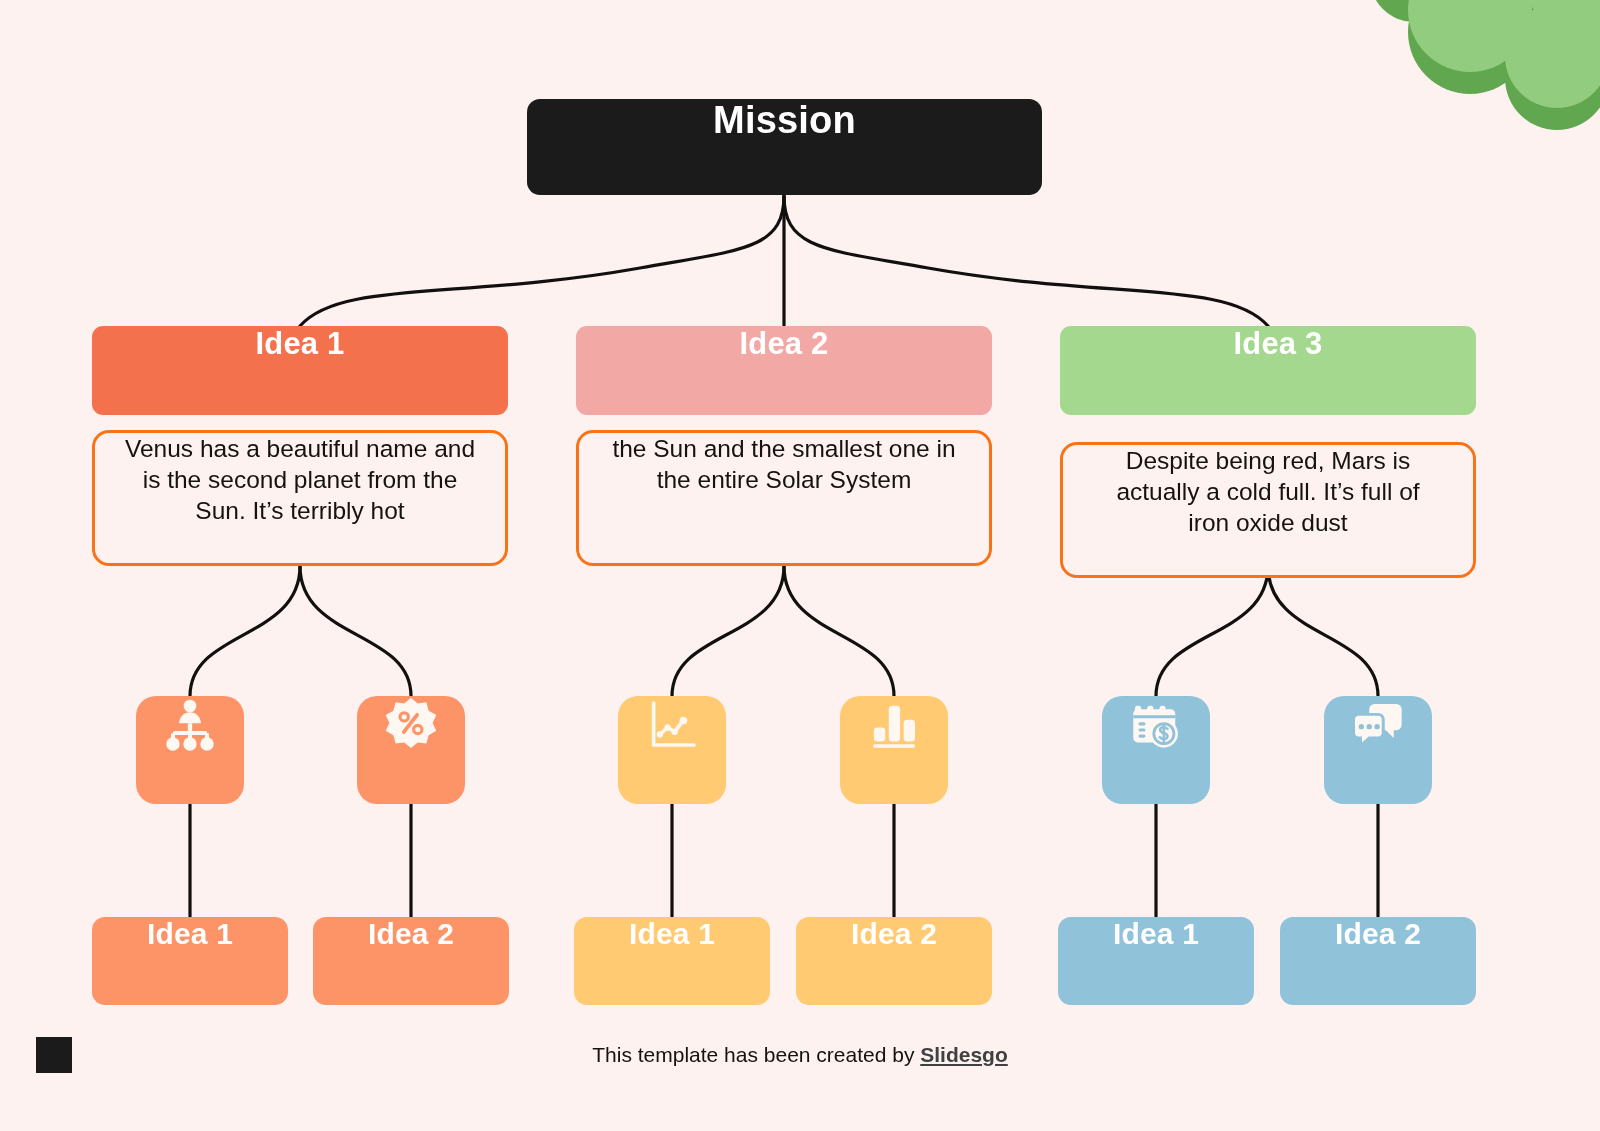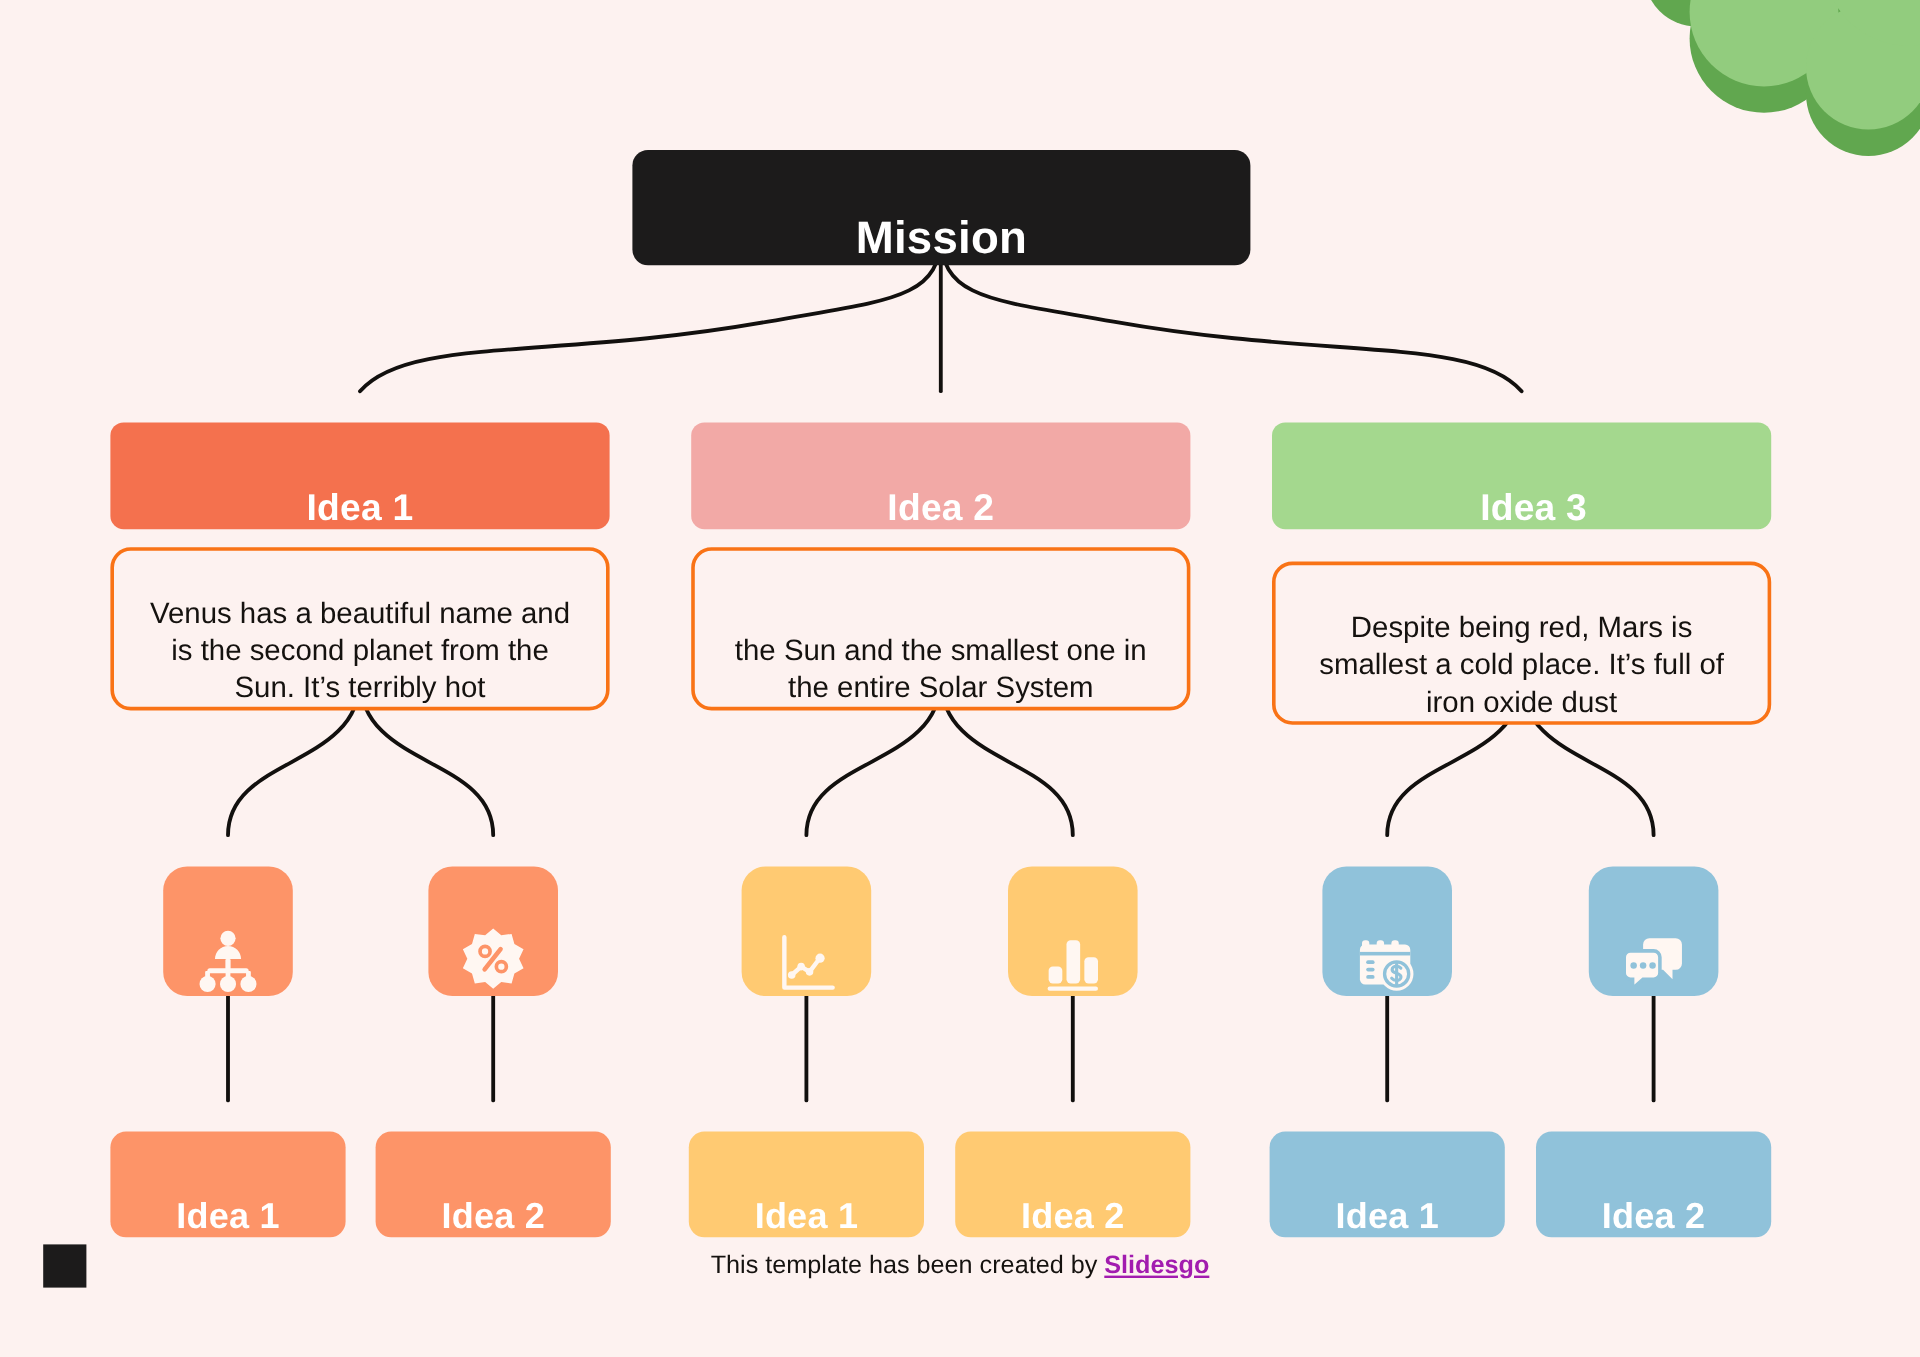--- a/index.html
+++ b/index.html
@@ -53,24 +53,23 @@
     stroke: #12100E;
     stroke-width: 3.2;
     stroke-linecap: round;
   }
 
   
   .node {
     position: absolute;
     box-sizing: border-box;
     display: flex;
-    align-items: flex-end;
+    align-items: flex-start;
     justify-content: center;
     text-align: center;
-    margin-top: 26px;
   }
 
   #root-node {
     left: 527px;
     top: 99px;
     width: 515px;
     height: 96px;
     background: #1C1B1B;
     border-radius: 13px;
     color: #FFFFFF;
@@ -125,21 +124,21 @@
     left: 0;
     top: 1043px;
     width: 1600px;
     text-align: center;
     font-size: 21px;
     color: #15120F;
   }
   #footer-link {
     font-weight: bold;
     text-decoration: underline;
-    color: #a21caf;
+    color: #404040;
   }
 </style>
 </head>
 <body>
 
 <div id="stage">
 
   <svg id="deco-flower" viewBox="0 0 320 300">
     <g>
       <circle cx="118" cy="150" r="62" fill="#61A74F"></circle>
@@ -256,21 +255,21 @@
   <div class="node leaf-node" style="left:796px; top:917px; background:#FFCA72;">
     <span>Idea 2</span>
   </div>
 
   <div class="node branch-header" style="left:1060px; top:326px; background:#A4D88E;padding-left:20px;">
     <span>Idea 3</span>
   </div>
   <div class="node branch-desc" style="left:1060px; top:442px;">
     <div>
       <span>Despite being red, Mars is</span>
-      <span>smallest a cold place. It’s full of</span>
+      <span>actually a cold full. It’s full of</span>
       <span>iron oxide dust</span>
     </div>
   </div>
   <div class="node icon-tile" style="left:1102px; top:696px; background:#90C2DA;">
     <svg width="56" height="56" viewBox="0 0 64 64">
       <g fill="#FFF7F2">
         <rect x="8" y="11" width="7" height="10" rx="3"></rect>
         <rect x="22" y="11" width="7" height="10" rx="3"></rect>
         <rect x="36" y="11" width="7" height="10" rx="3"></rect>
         <rect x="6" y="15" width="48" height="38" rx="5"></rect>

